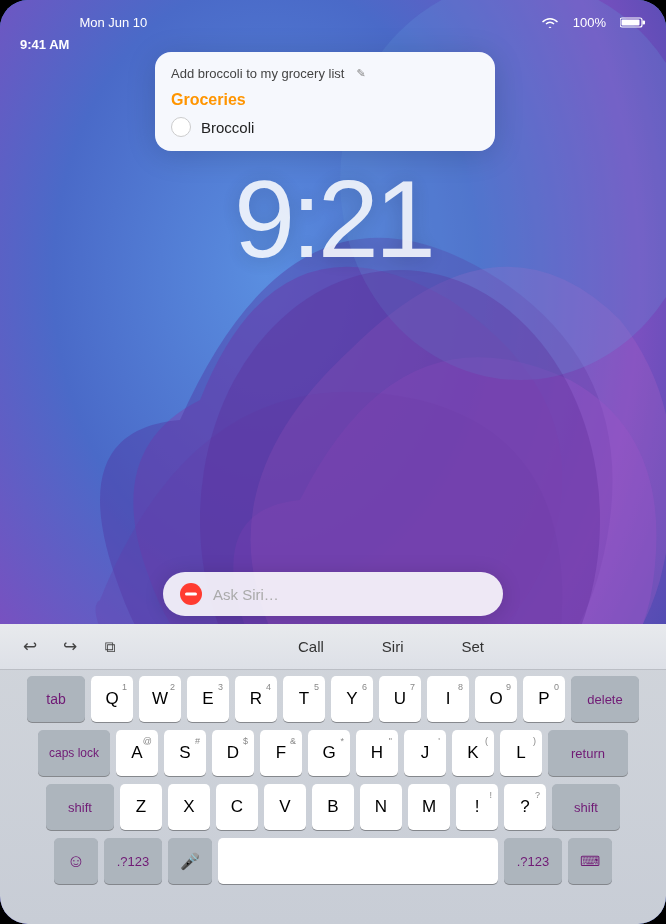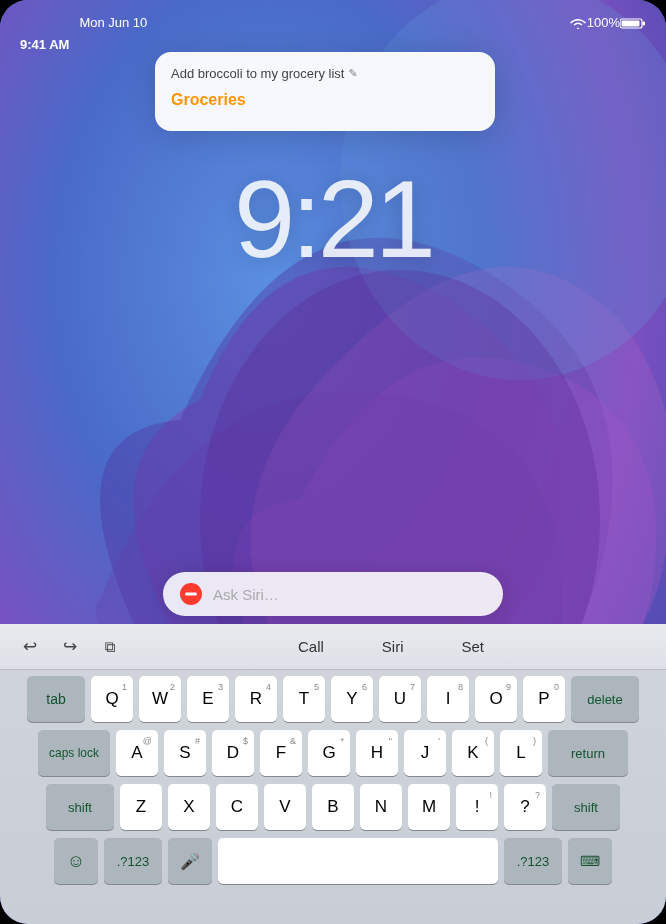--- a/index.html
+++ b/index.html
@@ -61,22 +61,22 @@
     }
 
     .status-left {
       display: flex;
       gap: 4px;
       align-items: center;
     }
 
     .status-right {
       display: flex;
-      align-items: flex-end;
-      gap: 0;
+      align-items: center;
+      gap: 14px;
     }
 
     
     .clock-display {
       position: absolute;
       top: 155px;
       left: 50%;
       transform: translateX(-50%);
       z-index: 5;
       color: white;
@@ -101,21 +101,21 @@
       z-index: 20;
       box-shadow: 0 4px 30px rgba(0,0,0,0.15);
     }
 
     .notification-prompt {
       font-size: 13px;
       color: #444;
       margin-bottom: 10px;
       display: flex;
       align-items: center;
-      gap: 4px;
+      gap: 12px;
     }
 
     .edit-icon {
       font-size: 11px;
       color: #888;
     }
 
     .notification-list-title {
       font-size: 16px;
       font-weight: 700;
@@ -250,21 +250,21 @@
       position: relative;
       user-select: none;
     }
 
     .key-letter {
       width: 42px;
     }
 
     .key-special {
       background: #adb5bd;
-      color: #14532d;
+      color: #701a75;
       font-size: 14px;
     }
 
     .key-tab { width: 58px; }
     .key-caps { width: 72px; }
     .key-shift { width: 68px; }
     .key-delete { width: 68px; }
     .key-return { width: 80px; }
     .key-shift-r { width: 68px; }
     .key-123 { width: 58px; }
@@ -343,20 +343,24 @@
   </div>
 
   <div class="clock-display">9:21</div>
 
   <div class="notification-card">
     <div class="notification-prompt">
       <span>Add broccoli to my grocery list</span>
       <span class="edit-icon">✎</span>
     </div>
     <div class="notification-list-title">Groceries</div>
+    <div class="notification-item">
+      <div class="checkbox"></div>
+      <span>Broccoli</span>
+    </div>
   </div>
 
   <div class="siri-bar">
 
     <svg width="24" height="24" viewBox="0 0 24 24" class="siri-icon">
       <circle cx="12" cy="12" r="11" fill="#FF3B30"></circle>
       <rect x="6" y="10.5" width="12" height="3" rx="1.5" fill="white"></rect>
     </svg>
     <span class="siri-text">Ask Siri…</span>
   </div>

